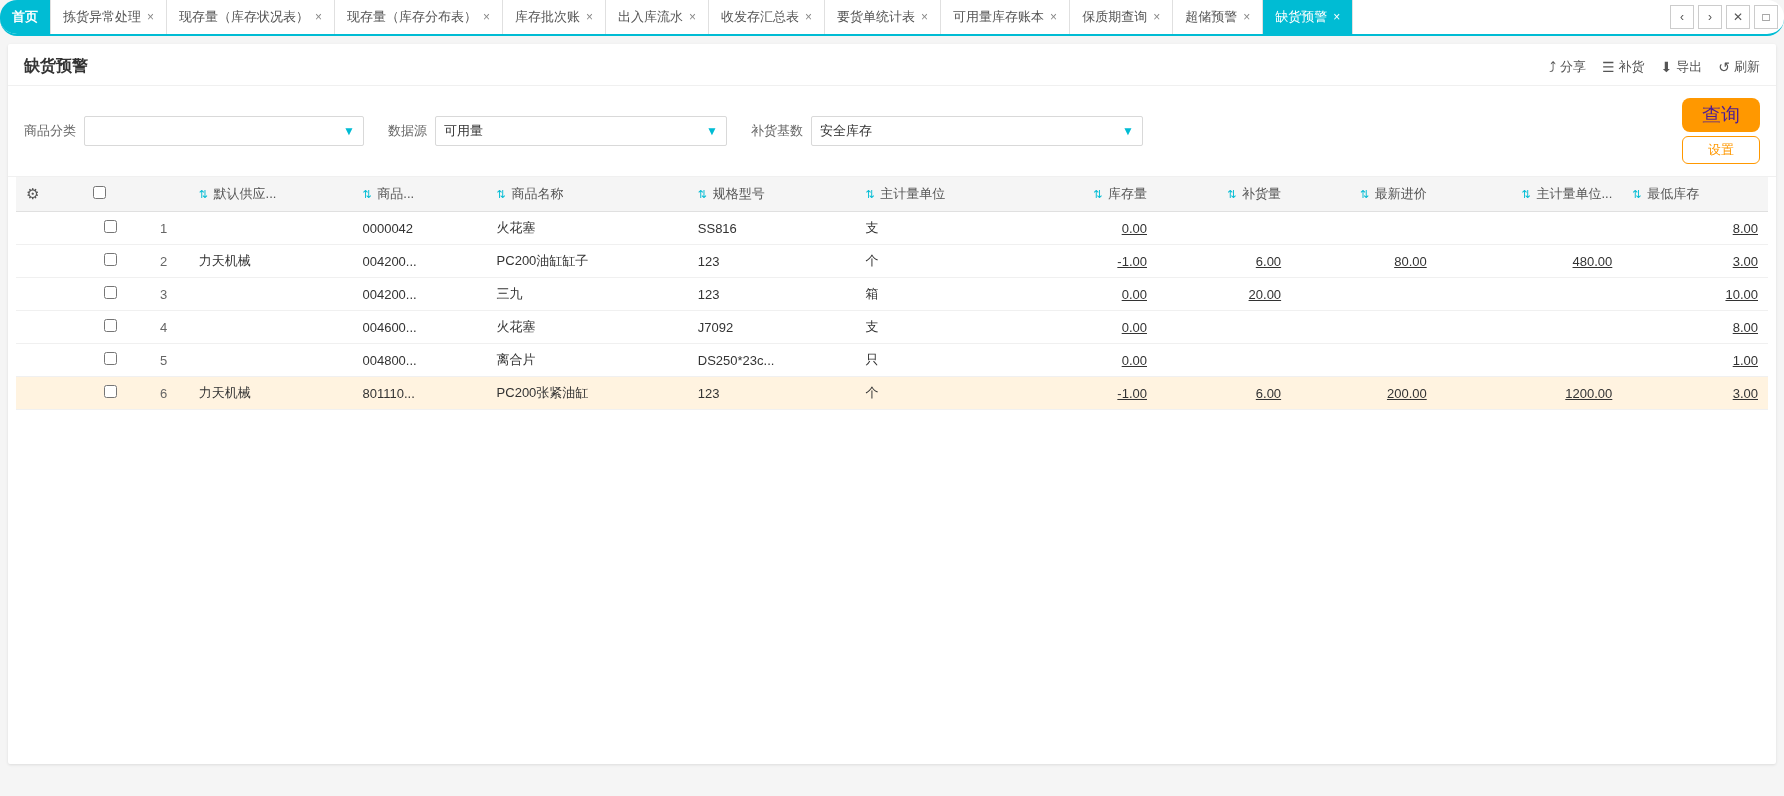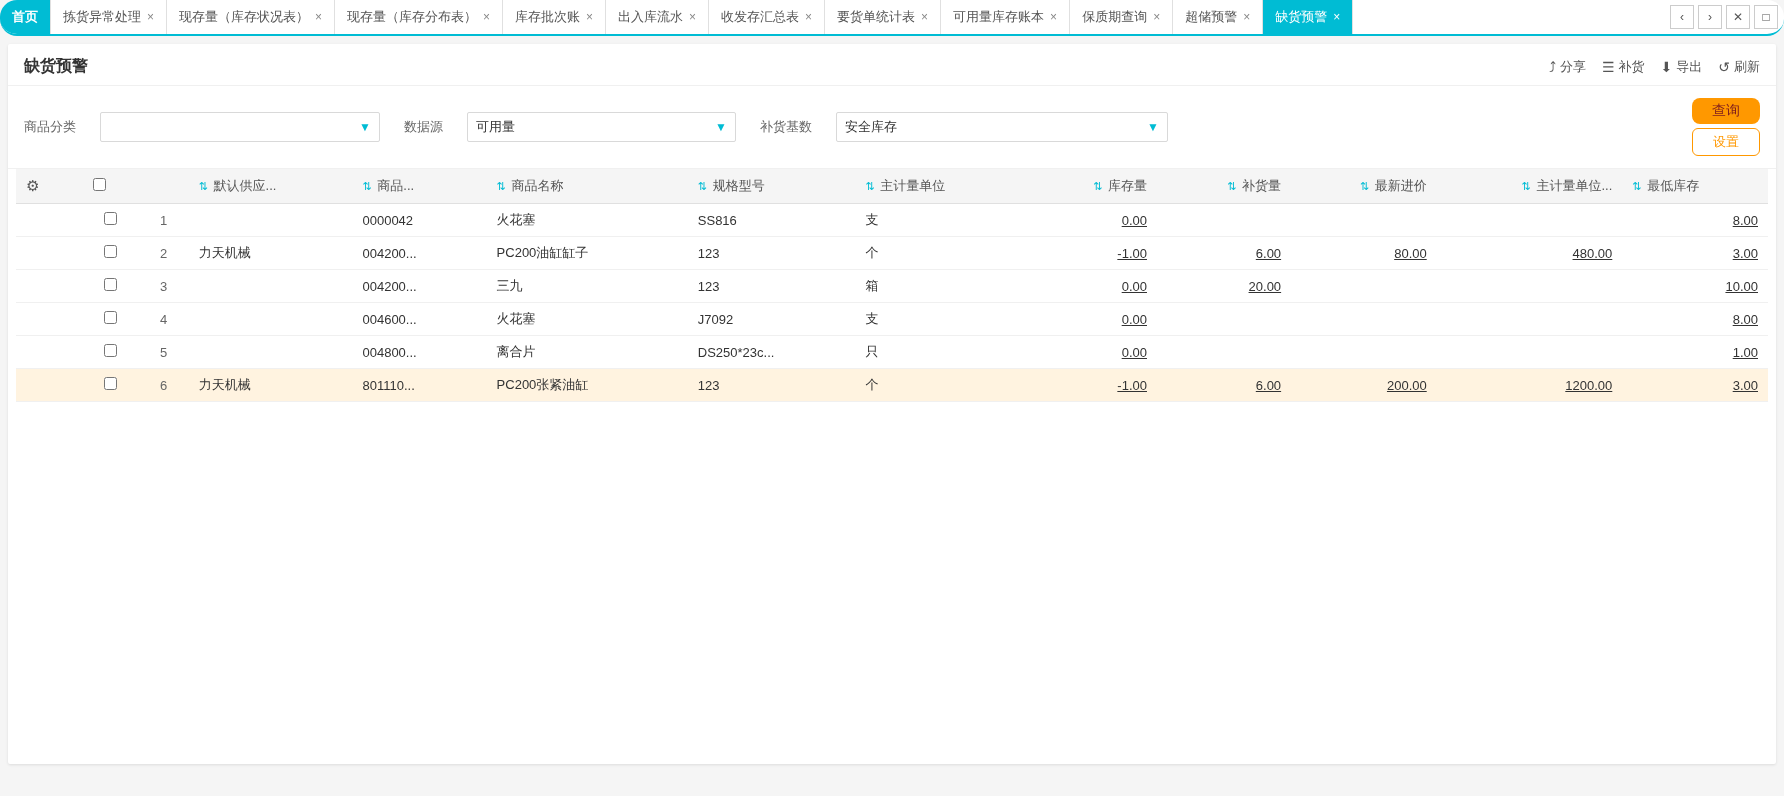--- a/index.html
+++ b/index.html
@@ -104,21 +104,21 @@
     .filter-row {
       display: flex;
       align-items: center;
       padding: 12px 16px;
       gap: 24px;
       border-bottom: 1px solid #f0f0f0;
     }
     .filter-group {
       display: flex;
       align-items: center;
-      gap: 24px;
+      gap: 8px;
     }
     .filter-label {
       color: #666;
       font-size: 13px;
       white-space: nowrap;
     }
     .filter-select {
       width: 200px;
       height: 30px;
       border: 1px solid #d9d9d9;
@@ -137,25 +137,25 @@
     .filter-value { color: #333; font-size: 13px; }
 
     .filter-actions {
       margin-left: auto;
       display: flex;
       flex-direction: column;
       gap: 4px;
     }
     .btn-query {
       background: #ff9800;
-      color: #7f1d1d;
+      color: #4c1d95;
       border: none;
       padding: 4px 20px;
       cursor: pointer;
-      font-size: 14px;
+      font-size: 19px;
       border-radius: 8px;
     }
     .btn-settings {
       background: #fff;
       color: #ff9800;
       border: 1px solid #ff9800;
       padding: 4px 20px;
       cursor: pointer;
       font-size: 13px;
       border-radius: 6px;
@@ -304,21 +304,21 @@
     <div class="filter-group">
       <span class="filter-label">商品分类</span>
       <div class="filter-select" style="width:280px;">
         <span class="filter-value"></span>
         <span class="filter-select-arrow">▼</span>
       </div>
     </div>
 
     <div class="filter-group">
       <span class="filter-label">数据源</span>
-      <div class="filter-select" style="width:269px;">
+      <div class="filter-select" style="width:292px;">
         <span class="filter-value">可用量</span>
         <span class="filter-select-arrow">▼</span>
       </div>
     </div>
 
     <div class="filter-group">
       <span class="filter-label">补货基数</span>
       <div class="filter-select" style="width:332px;">
         <span class="filter-value">安全库存</span>
         <span class="filter-select-arrow">▼</span>

